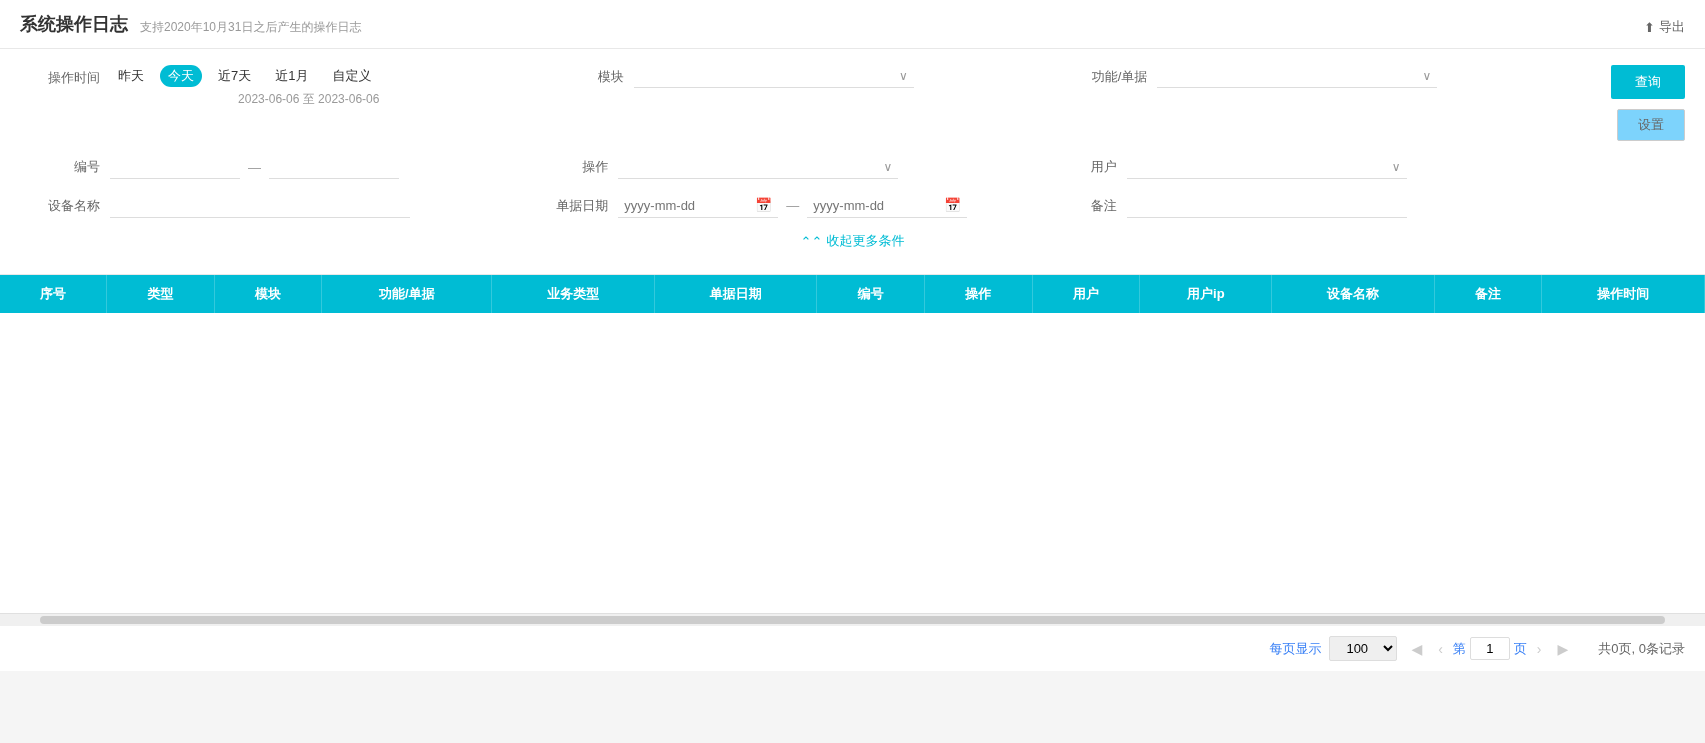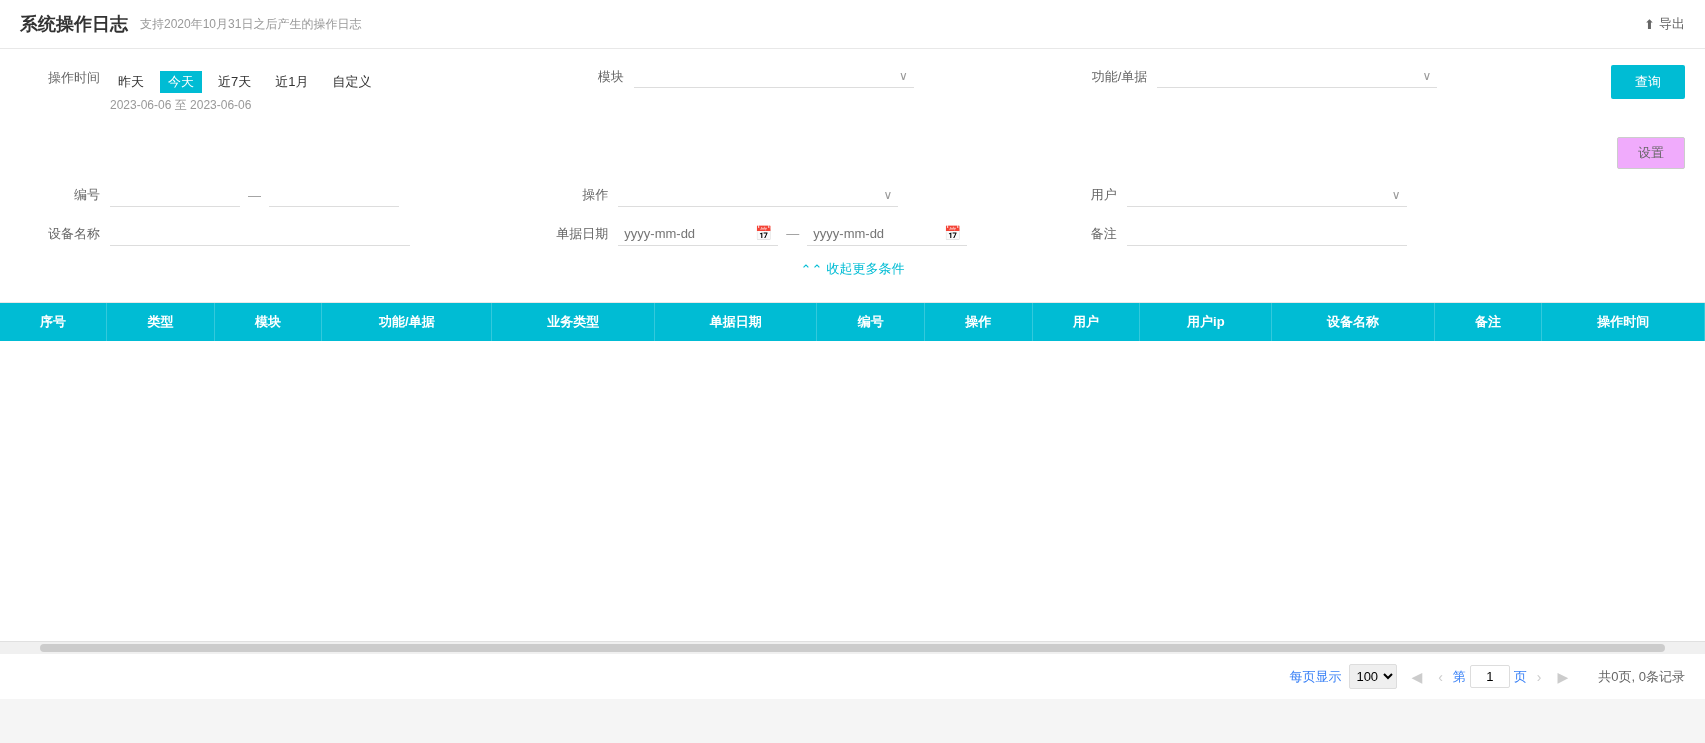--- a/index.html
+++ b/index.html
@@ -2,21 +2,21 @@
 <html><head>
   <meta charset="utf-8">
   <style>
     * { box-sizing: border-box; margin: 0; padding: 0; }
     body { font-family: 'Microsoft YaHei', Arial, sans-serif; font-size: 13px; background: #f5f5f5; color: #333; }
 
     .page-header {
       background: #fff;
       padding: 12px 20px;
       display: flex;
-      align-items: center;
+      align-items: flex-end;
       border-bottom: 1px solid #e8e8e8;
     }
     .page-title {
       font-size: 18px;
       font-weight: bold;
       color: #333;
       margin-right: 12px;
     }
     .page-subtitle {
       font-size: 12px;
@@ -69,27 +69,27 @@
       border: none;
       background: none;
       cursor: pointer;
       font-size: 13px;
       color: #333;
       border-radius: 3px;
     }
     .time-btn.active {
       background: #00bcd4;
       color: #fff;
-      border-radius: 0;
-      margin-top: 6px;
+      border-radius: 11px;
     }
     .time-range-text {
       font-size: 12px;
       color: #999;
       margin-top: 4px;
+      text-align: right;
     }
 
     .filter-input {
       border: none;
       border-bottom: 1px solid #ddd;
       outline: none;
       padding: 4px 6px;
       font-size: 13px;
       background: transparent;
       width: 200px;
@@ -145,28 +145,27 @@
       background: #00bcd4;
       color: #fff;
       border: none;
       padding: 8px 24px;
       font-size: 13px;
       cursor: pointer;
       border-radius: 2px;
       margin-bottom: 4px;
     }
     .btn-settings {
-      background: #f0abfc;
+      background: #7dd3fc;
       color: #666;
       border: 1px solid #ccc;
       padding: 6px 20px;
       font-size: 13px;
       cursor: pointer;
       border-radius: 2px;
-      margin-top: 28px;
     }
 
     .collapse-row {
       display: flex;
       justify-content: center;
       margin-top: 4px;
       margin-bottom: 8px;
     }
     .collapse-btn {
       display: flex;
@@ -230,21 +229,21 @@
       justify-content: flex-end;
       padding: 10px 20px;
       background: #fff;
       border-top: 1px solid #f0f0f0;
       gap: 8px;
       font-size: 13px;
     }
     .pagination-label { color: #3b82f6; }
     .pagination-select {
       border: 1px solid #ddd;
-      padding: 3px 2px;
+      padding: 3px 12px;
       font-size: 13px;
       border-radius: 2px;
       cursor: pointer;
     }
     .pagination-nav {
       display: flex;
       align-items: center;
       gap: 4px;
     }
     .page-nav-btn {

